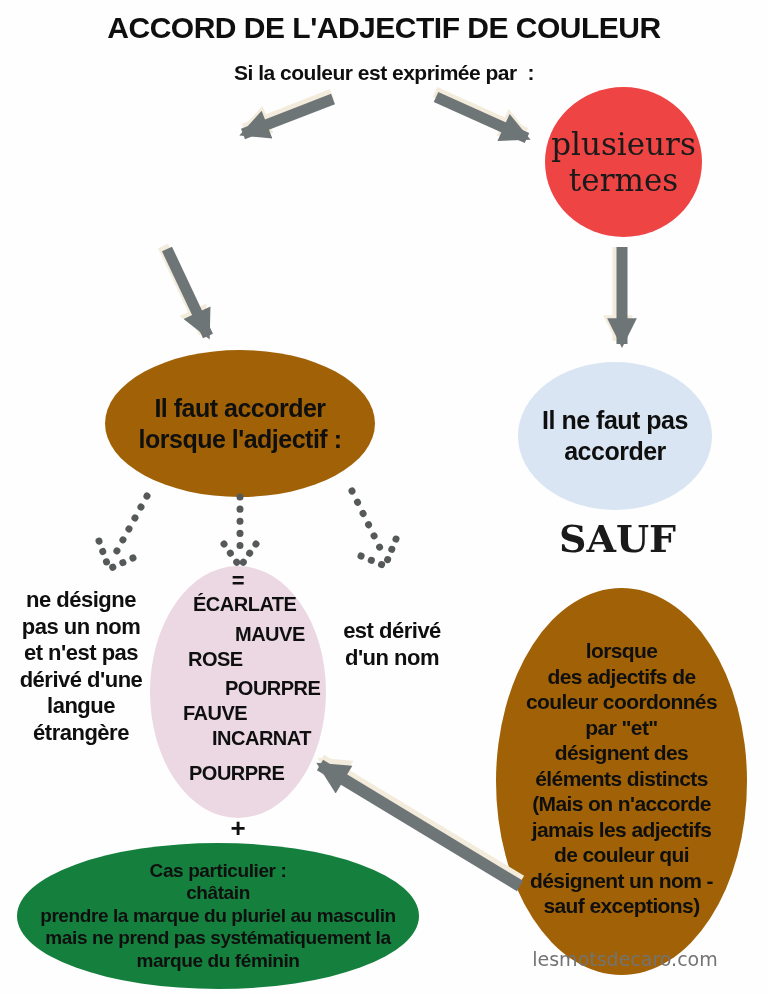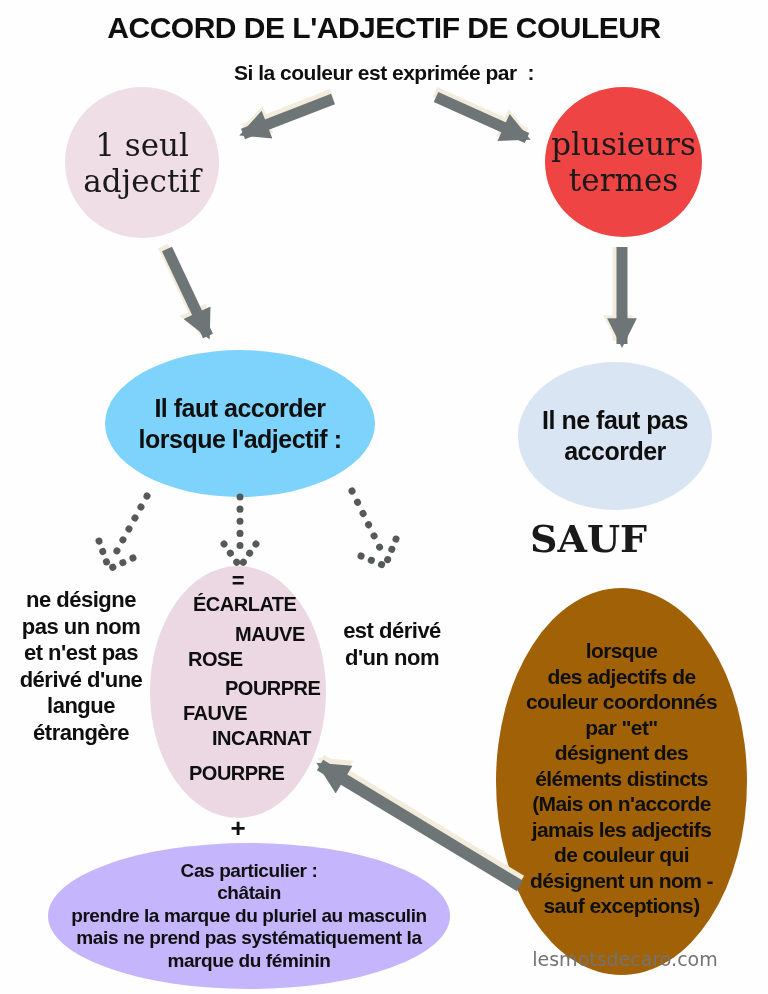--- a/index.html
+++ b/index.html
@@ -24,26 +24,26 @@
   .shape{display:flex;align-items:center;justify-content:center;}
   .circle{border-radius:50%;}
 
   .node-single{left:65px;top:87px;width:154px;height:151px;background:#efdee5;}
   .node-multiple{left:545px;top:87px;width:157px;height:150px;background:#ef4444;}
   .serif-node{
     font-family:"DejaVu Serif","Liberation Serif",serif;
     font-size:31px;line-height:36px;text-align:center;color:#1a1a1a;
   }
 
-  .node-must{left:105px;top:350px;width:270px;height:147px;background:#7dd3fc;border-radius:50%;}
+  .node-must{left:105px;top:350px;width:270px;height:147px;background:#a16207;border-radius:50%;}
   .node-mustnot{left:518px;top:362px;width:194px;height:148px;background:#d9e5f2;border-radius:50%;}
   .rule-text{font-size:25px;font-weight:bold;line-height:31px;text-align:center;letter-spacing:-0.5px;}
 
   .sauf{
-    left:491px;top:516px;width:195px;text-align:center;
+    left:520px;top:516px;width:195px;text-align:center;
     font-family:"DejaVu Serif","Liberation Serif",serif;
     font-size:38px;font-weight:bold;color:#1a1a1a;
   }
 
   .cond-left{
     left:0;top:587px;width:162px;text-align:center;
     font-size:22px;font-weight:bold;line-height:26.5px;letter-spacing:-0.5px;
   }
   .cond-right{
     left:322px;top:617px;width:140px;text-align:center;
@@ -64,42 +64,38 @@
   .exception-ellipse{
     left:496px;top:588px;width:251px;height:387px;background:#a16207;border-radius:50%;
   }
   .exception-text{
     font-size:21px;font-weight:bold;line-height:25.5px;text-align:center;letter-spacing:-0.6px;
     margin-top:-6px;
   }
 
   .plus{left:150px;top:813px;width:176px;text-align:center;font-size:26px;font-weight:bold;}
 
-  .special-ellipse{left:48px;top:843px;width:402px;height:146px;background:#c4b5fd;border-radius:50%;}
+  .special-ellipse{left:17px;top:843px;width:402px;height:146px;background:#15803d;border-radius:50%;}
   .special-text{font-size:19px;font-weight:bold;line-height:22.5px;text-align:center;letter-spacing:-0.4px;}
 
   .watermark{
     left:500px;top:948px;width:250px;text-align:center;
     font-family:"DejaVu Sans",sans-serif;font-size:19px;color:#737373;
   }
 
   svg.overlay{position:absolute;left:0;top:0;pointer-events:none;}
 </style>
 </head>
 <body>
 
 <div class="canvas">
 
   <div class="abs title">ACCORD DE L'ADJECTIF DE COULEUR</div>
   <div class="abs subtitle prewrap">Si la couleur est exprimée par  :</div>
 
-  <div class="abs shape circle node-single">
-    <div class="serif-node pre">1 seul
-adjectif</div>
-  </div>
 
   <div class="abs shape circle node-multiple">
     <div class="serif-node pre">plusieurs
 termes</div>
   </div>
 
   <div class="abs shape node-must">
     <div class="rule-text pre">Il faut accorder
 lorsque l'adjectif :</div>
   </div>

